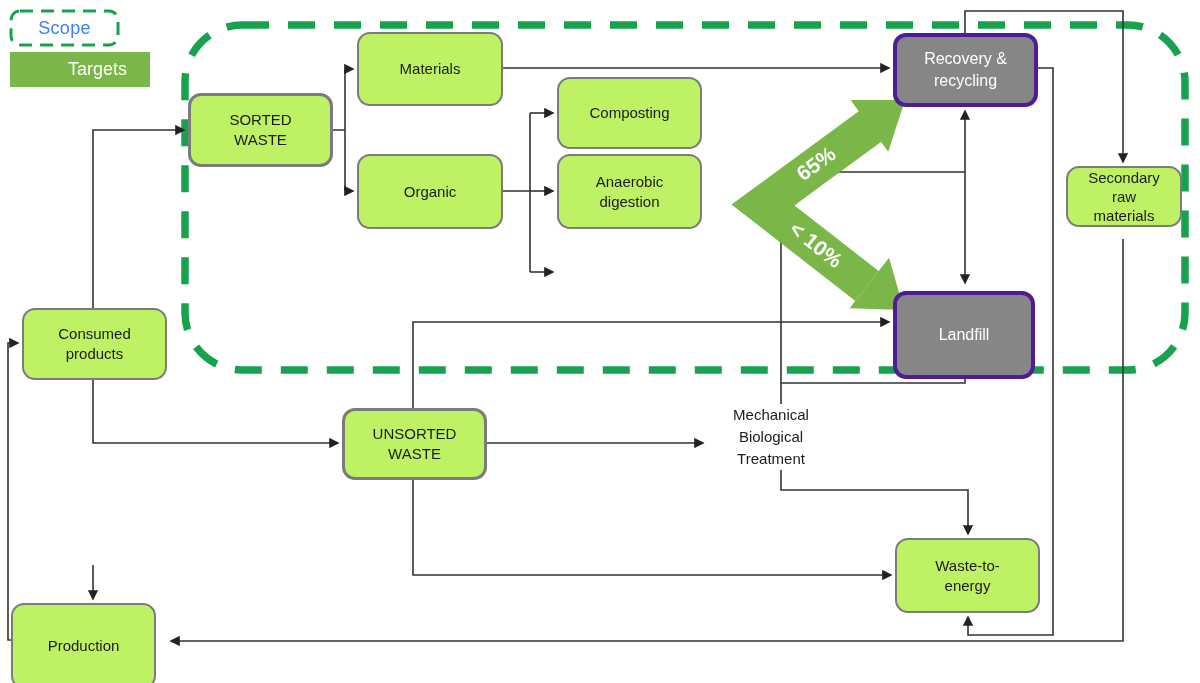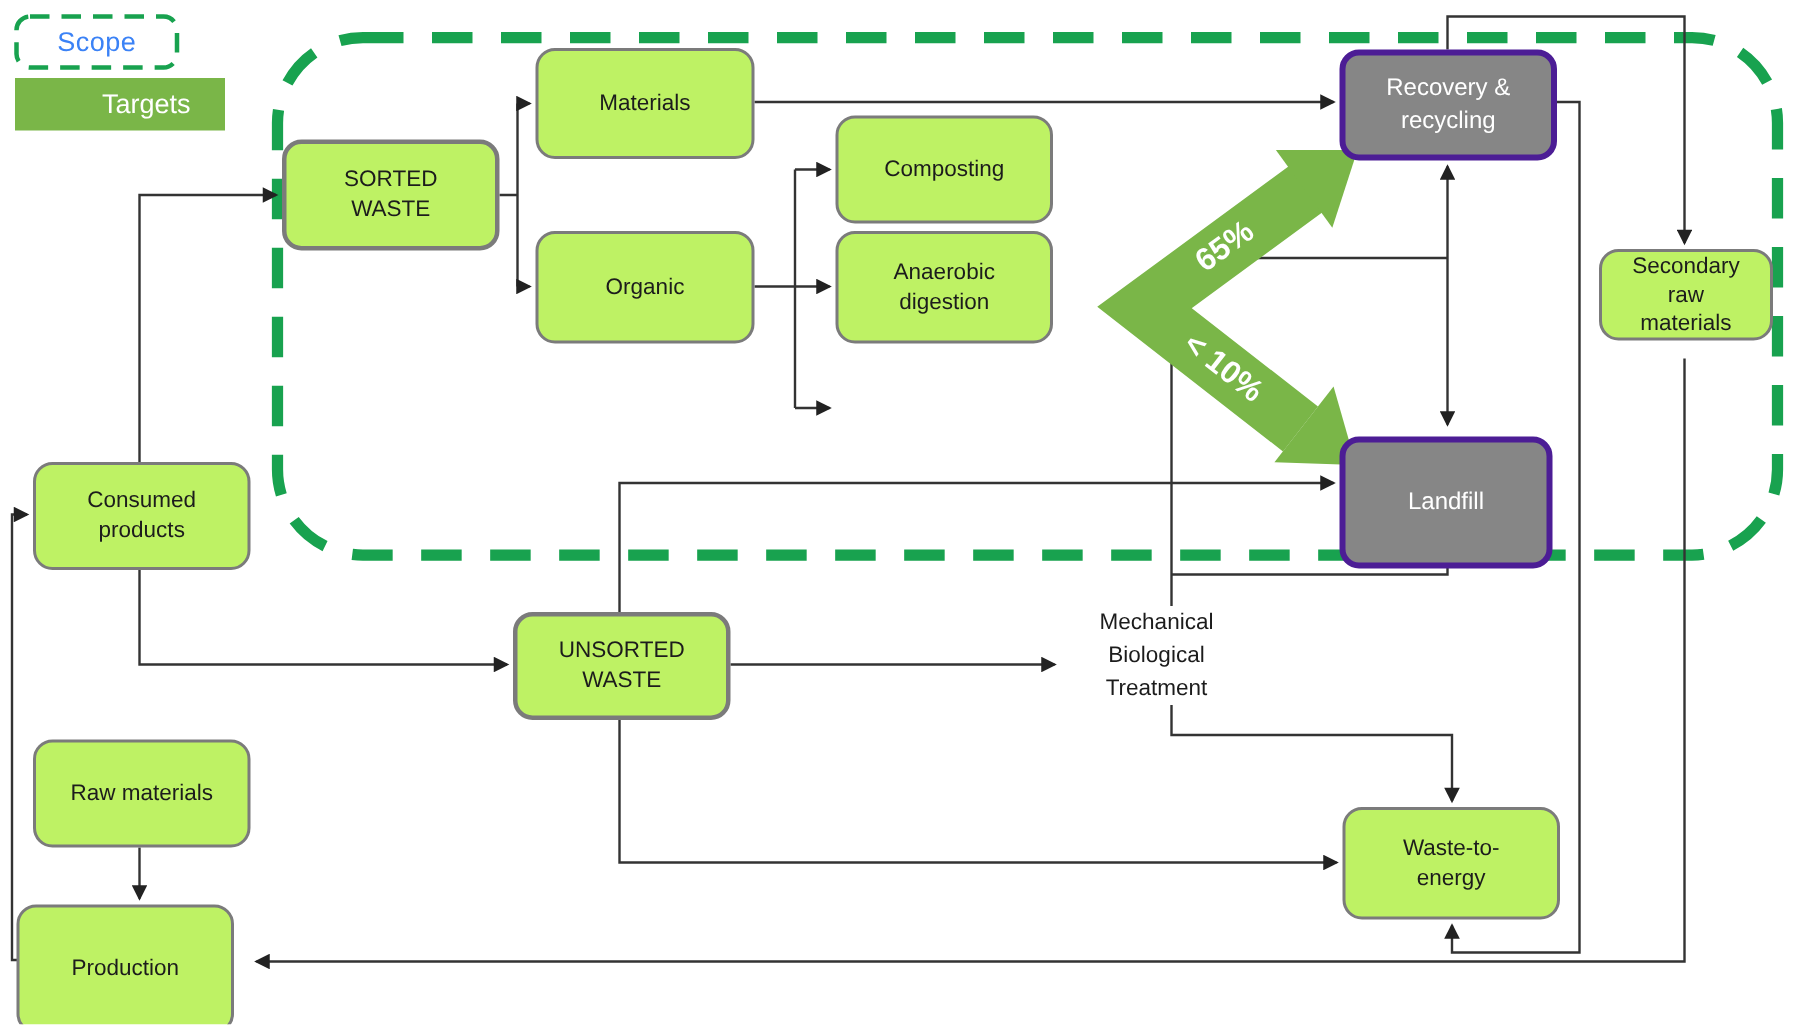--- a/index.html
+++ b/index.html
@@ -110,18 +110,17 @@
   <div class="node" style="left:1066px;top:166px;width:116px;height:61px;line-height:19px">Secondary
 raw
 materials</div>
   <div class="node" style="left:22px;top:308px;width:145px;height:72px">Consumed
 products</div>
   <div class="node strong" style="left:342px;top:408px;width:145px;height:72px">UNSORTED
 WASTE</div>
   <div class="plain-label" style="left:701px;top:403px;width:140px;height:68px">Mechanical
 Biological
 Treatment</div>
-  <div class="node" style="left:22px;top:493px;width:145px;height:72px">Raw materials</div>
   <div class="node" style="left:11px;top:603px;width:145px;height:86px">Production</div>
   <div class="node" style="left:895px;top:538px;width:145px;height:75px">Waste-to-
 energy</div>
 
 </div>
 
 </body></html>

